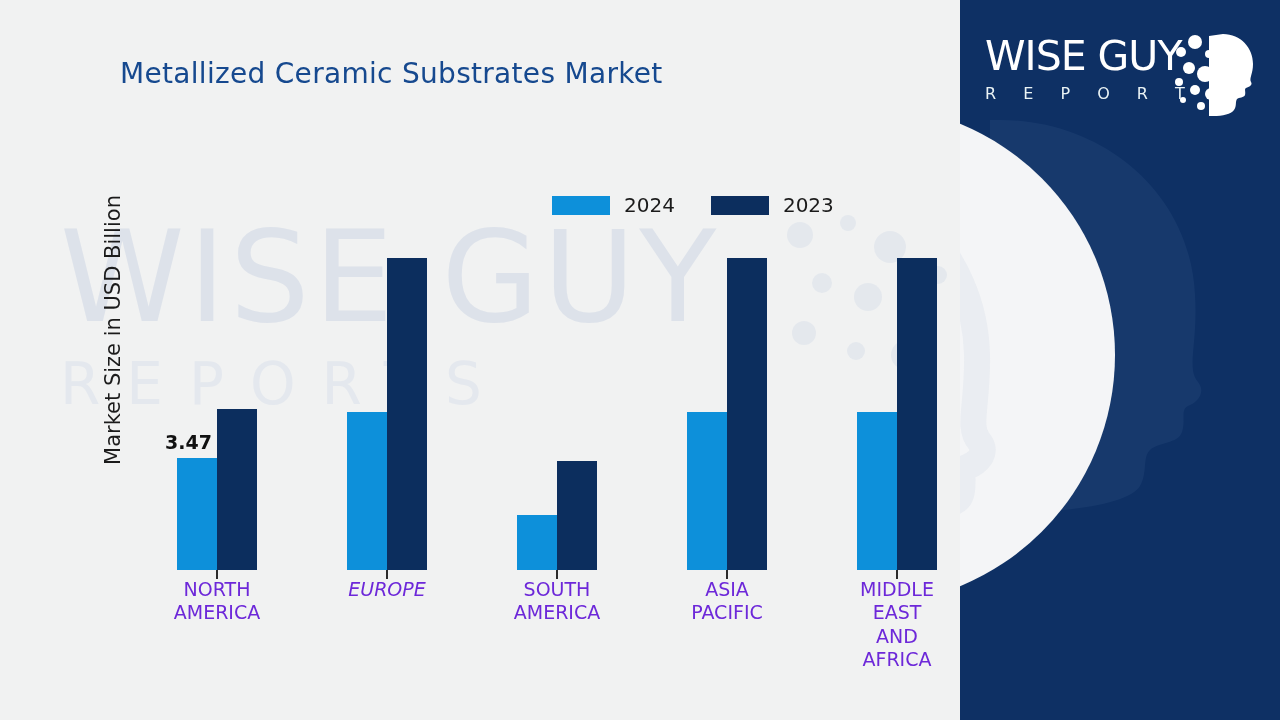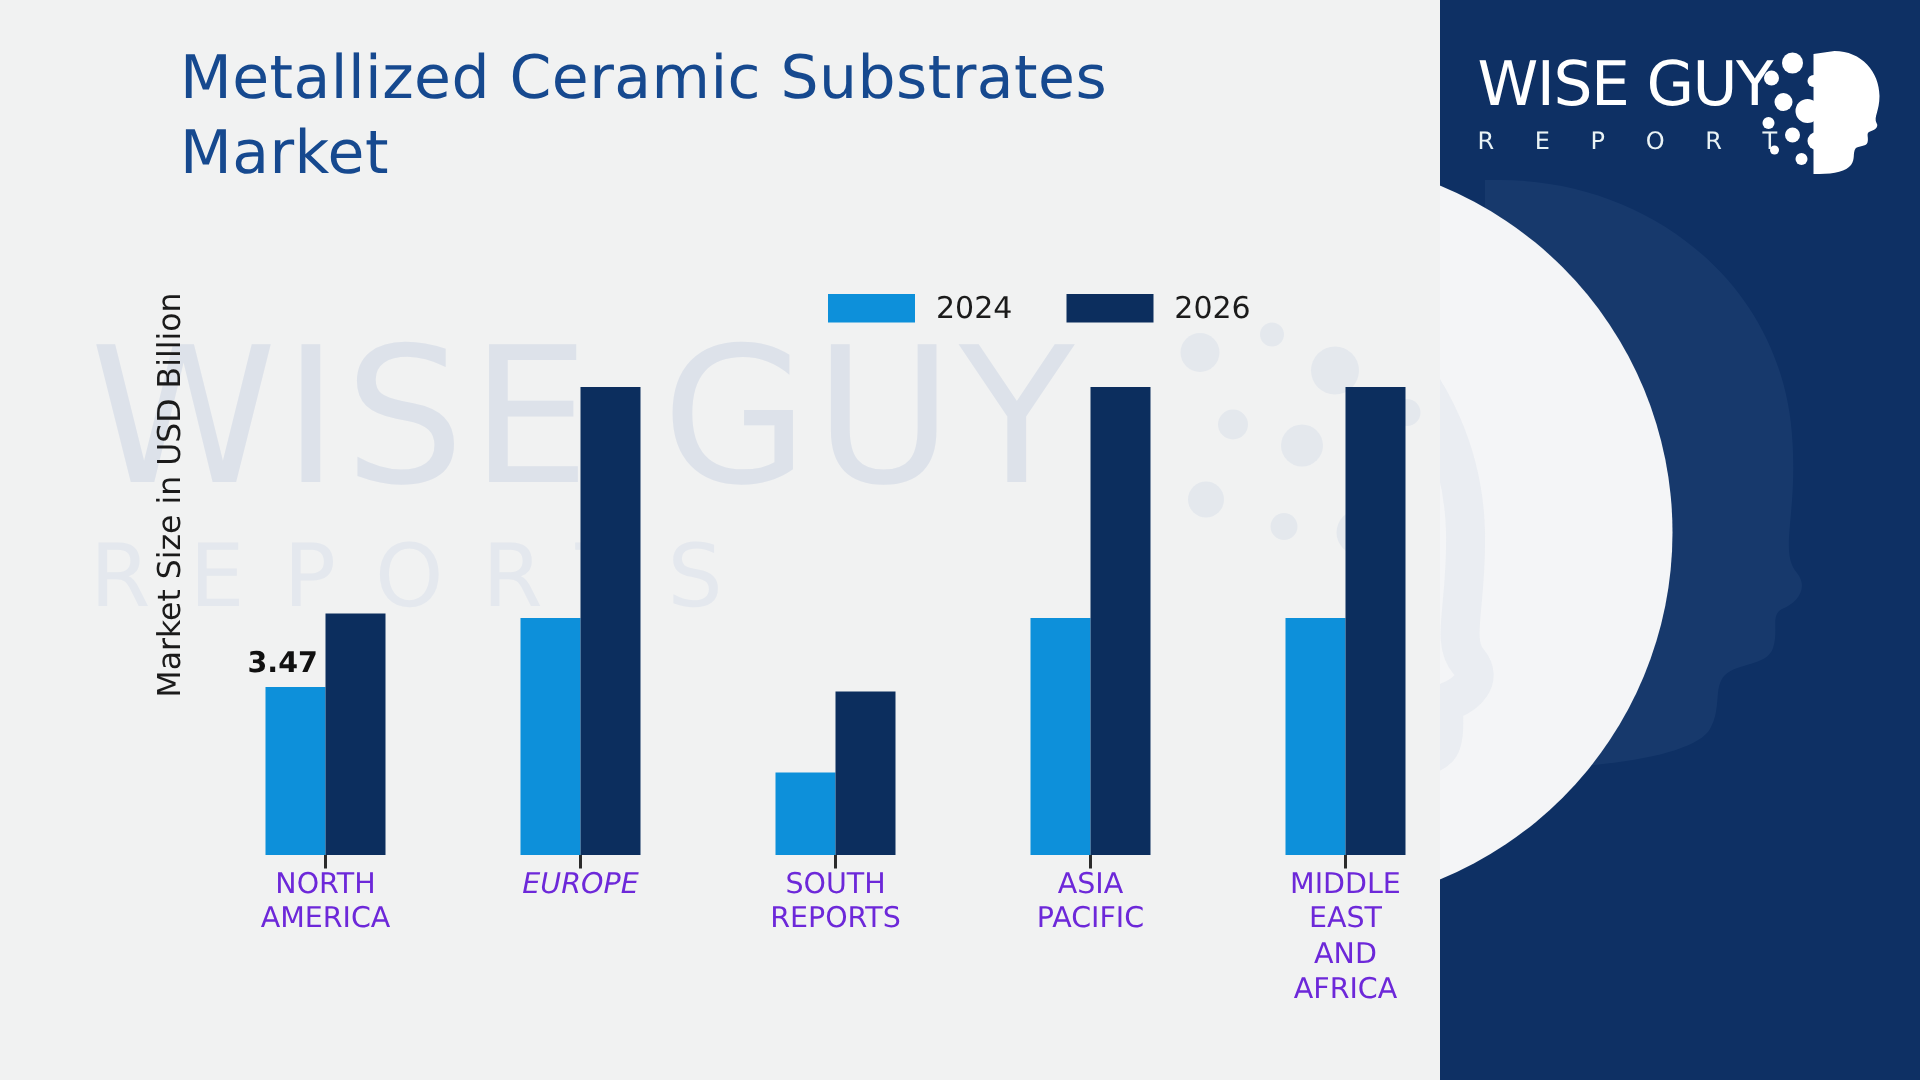--- a/index.html
+++ b/index.html
@@ -47,22 +47,22 @@
     color:#dde2ea; line-height:1; white-space:nowrap;
   }
   #wm-sub{
     font-size:58px; letter-spacing:26px; font-weight:400;
     color:#e4e8ee; line-height:1; margin-top:14px; white-space:nowrap;
   }
   #wm-dots{ position:absolute; left:700px; top:-10px; opacity:.5; }
 
   
   #chart-title{
-    position:absolute; left:120px; top:27px; width:700px;
-    z-index:8; color:#16498f; font-size:40px; line-height:1.26;
+    position:absolute; left:120px; top:56px; width:700px;
+    z-index:8; color:#16498f; font-size:28px; line-height:1.26;
     font-weight:400; letter-spacing:.3px;
   }
 
   
   #legend{
     position:absolute; left:552px; top:193px; z-index:8;
     display:flex; align-items:center; gap:36px;
   }
   .legend-item{ display:flex; align-items:center; gap:14px; }
   .legend-swatch{ width:58px; height:19px; }
@@ -188,21 +188,21 @@
 
 <h1 id="chart-title">Metallized Ceramic Substrates Market</h1>
 
 <div id="legend">
   <div class="legend-item">
     <span class="legend-swatch bar-2024"></span>
     <span class="legend-label">2024</span>
   </div>
   <div class="legend-item">
     <span class="legend-swatch bar-2032"></span>
-    <span class="legend-label">2026</span>
+    <span class="legend-label">2023</span>
   </div>
 </div>
 
 <div id="plot">
   <div id="y-axis-label">Market Size in USD Billion</div>
   <div id="bars-area">
       <div class="group" style="left: 32px; width: 130px;">
         <div class="bar bar-2024" style="height: 112px; background: rgb(13, 144, 218);">
           <span class="bar-value">3.47</span>
         </div>
@@ -215,21 +215,21 @@
         <div class="bar bar-2024" style="height: 158px; background: rgb(13, 144, 218);"></div>
         <div class="bar bar-2032" style="height: 312px; background: rgb(12, 46, 94);"></div>
         <span class="tick"></span>
         <div class="cat-label">EUROPE</div>
       </div>
       <div class="group" style="left: 372px; width: 130px;">
         <div class="bar bar-2024" style="height: 55px; background: rgb(13, 144, 218);"></div>
         <div class="bar bar-2032" style="height: 109px; background: rgb(12, 46, 94);"></div>
         <span class="tick"></span>
         <div class="cat-label">SOUTH
-REPORTS</div>
+AMERICA</div>
       </div>
       <div class="group" style="left: 712px; width: 130px;">
         <div class="bar bar-2024" style="height: 158px; background: rgb(13, 144, 218);"></div>
         <div class="bar bar-2032" style="height: 312px; background: rgb(12, 46, 94);"></div>
         <span class="tick"></span>
         <div class="cat-label">MIDDLE
 EAST
 AND
 AFRICA</div>
       </div>

